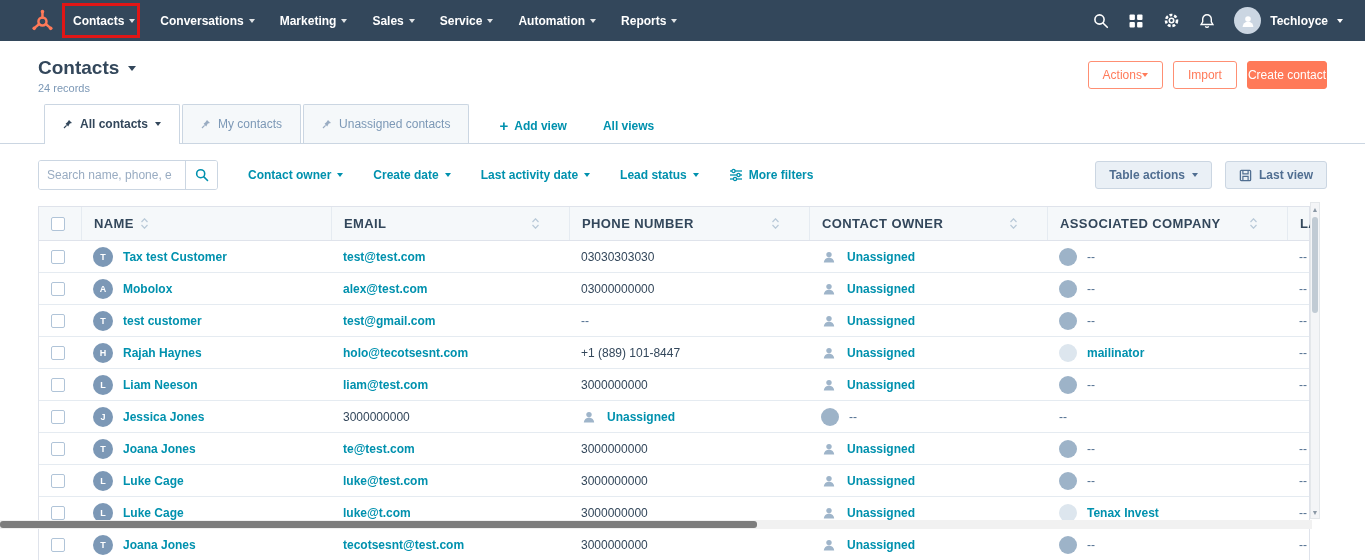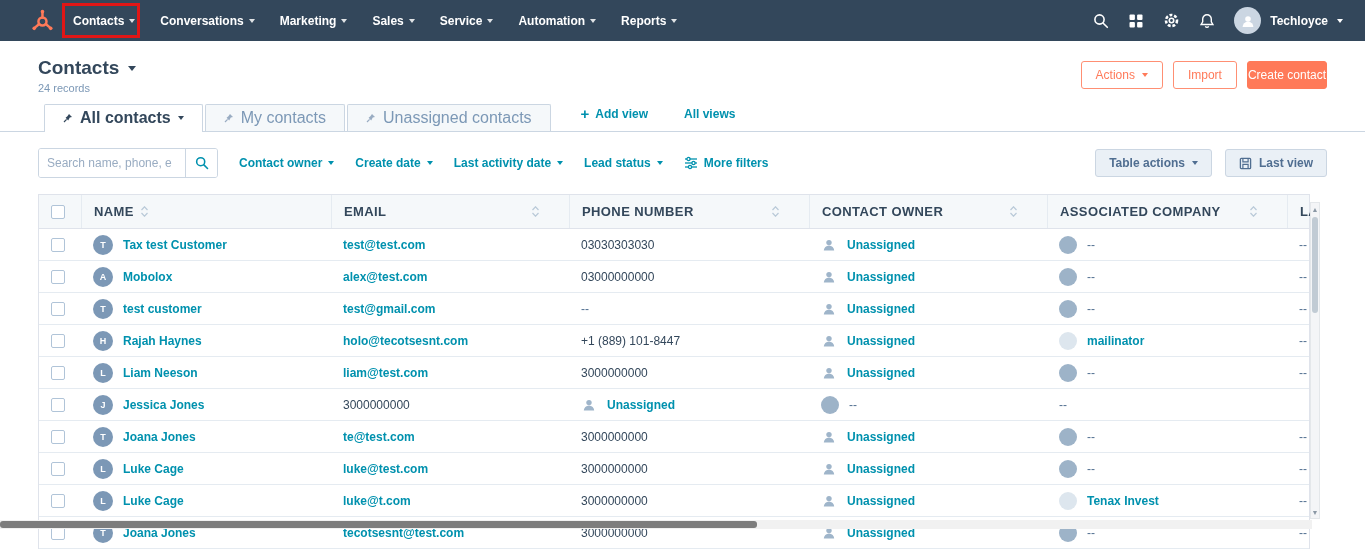--- a/index.html
+++ b/index.html
@@ -28,44 +28,44 @@
 
   
   .page-header { display:flex; justify-content:space-between; align-items:flex-start;
                  padding:16px 38px 6px 38px; }
   .title-row { display:flex; align-items:center; gap:9px; color:#33475b; }
   .page-title { font-size:19px; font-weight:bold; }
   .title-row .caret { border-top-width:5px; border-left-width:4.5px; border-right-width:4.5px; }
   .records { font-size:11px; color:#7c98b6; margin-top:3px; }
   .header-buttons { display:flex; gap:10px; margin-top:4px; }
   .btn { font-size:12px; border-radius:3px; padding:6px 14px; display:flex;
-         align-items:center; gap:7px; cursor:pointer; white-space:nowrap; }
+         align-items:center; cursor:pointer; white-space:nowrap; }
   .btn-outline { background:#fff; border:1px solid #ff8f73; color:#ff7a59; }
   .btn-primary { background:#ff7a59; border:1px solid #ff7a59; color:#fff; padding:6px 0; }
 
   
   .tabs-row { display:flex; align-items:flex-end; padding:4px 0 0 44px;
               border-bottom:1px solid #cbd6e2; }
-  .tab { display:flex; align-items:center; gap:7px; font-size:16px; padding:4px 18px;
+  .tab { display:flex; align-items:center; gap:7px; font-size:12px; padding:12px 18px;
          background:#f5f8fa; border:1px solid #cbd6e2; border-bottom:none;
          color:#7c98b6; border-radius:2px 2px 0 0; margin-right:2px; cursor:pointer;
          position:relative; white-space:nowrap; }
   .tab.active { background:#fff; color:#33475b; font-weight:bold; }
   .tab.active::after { content:""; position:absolute; left:0; right:0; bottom:-1px;
                        height:1px; background:#fff; }
   .tab .caret { border-top-color:#7c98b6; }
   .tab.active .caret { border-top-color:#33475b; }
   .tab-links { display:flex; align-items:center; gap:36px; margin-left:28px; padding-bottom:10px; }
   .link-teal { color:#0091ae; font-size:12px; font-weight:bold; cursor:pointer;
                display:flex; align-items:center; gap:6px; white-space:nowrap; }
   .plus { font-size:15px; font-weight:bold; line-height:10px; }
 
   
   .filters-row { display:flex; align-items:center; padding:16px 38px 14px 38px; }
-  .filters-left { display:flex; align-items:center; gap:21px; }
+  .filters-left { display:flex; align-items:center; gap:30px; }
   .search-box { width:180px; height:30px; border:1px solid #cbd6e2; border-radius:3px;
                 display:flex; overflow:hidden; background:#fff; }
   .search-box input { border:none; outline:none; flex:1; padding:0 8px; font-size:12px;
                       color:#33475b; min-width:0; font-family:inherit; }
   .search-box input::placeholder { color:#99acc2; }
   .search-btn { width:32px; border-left:1px solid #cbd6e2; display:flex; align-items:center;
                 justify-content:center; background:#fff; cursor:pointer; }
   .filter-dd { color:#0091ae; font-size:12px; font-weight:bold; display:flex; gap:6px;
                align-items:center; cursor:pointer; white-space:nowrap; }
   .filters-right { margin-left:auto; display:flex; gap:13px; }

